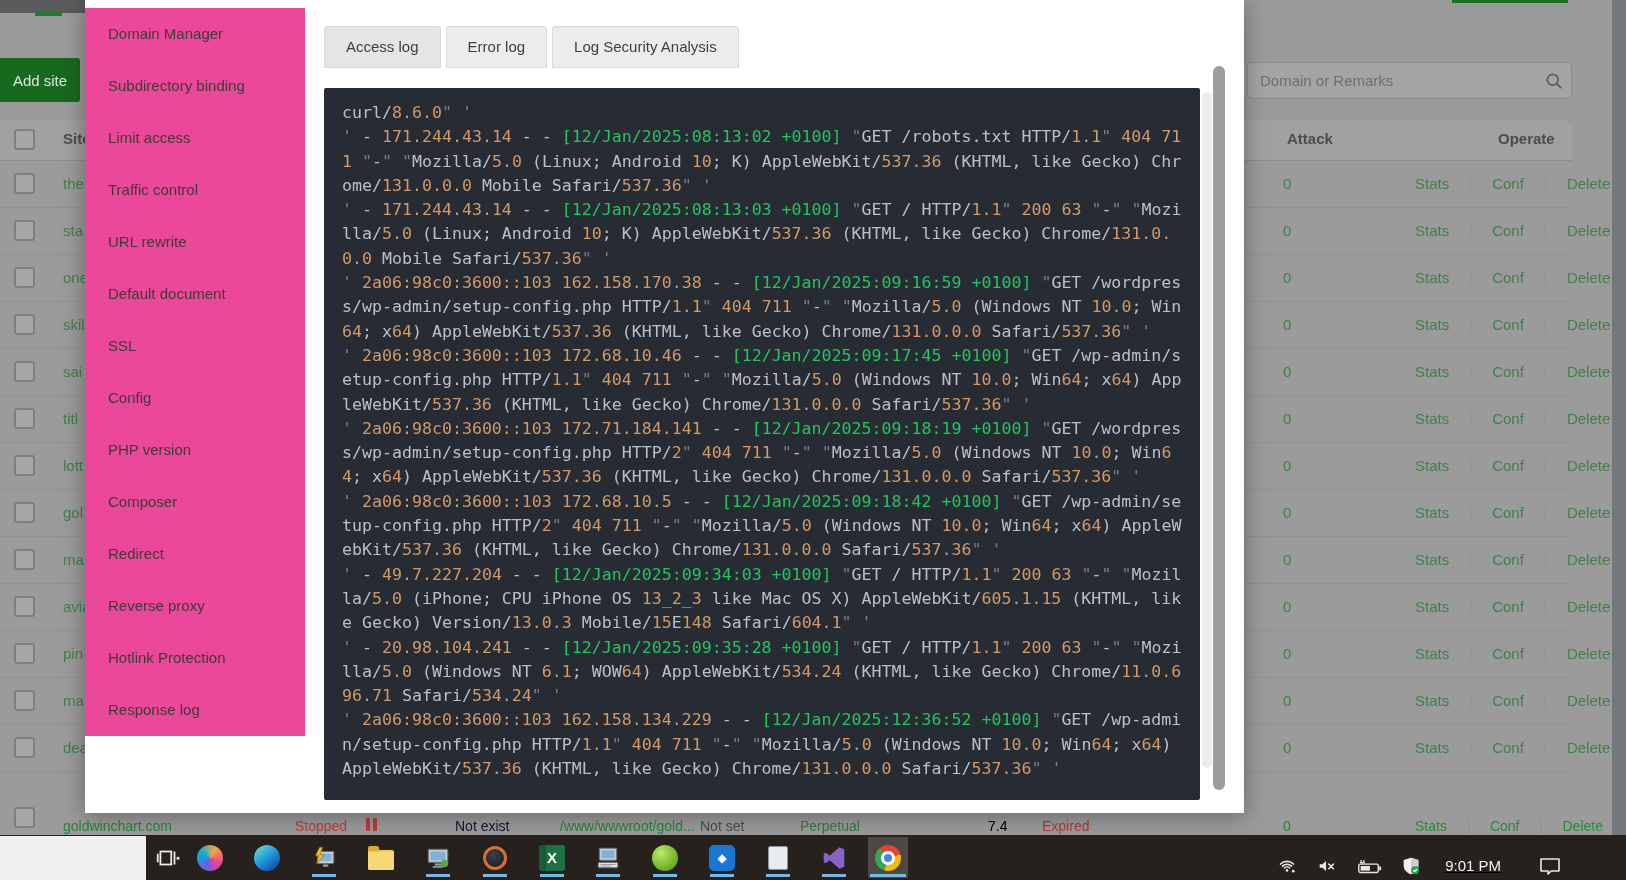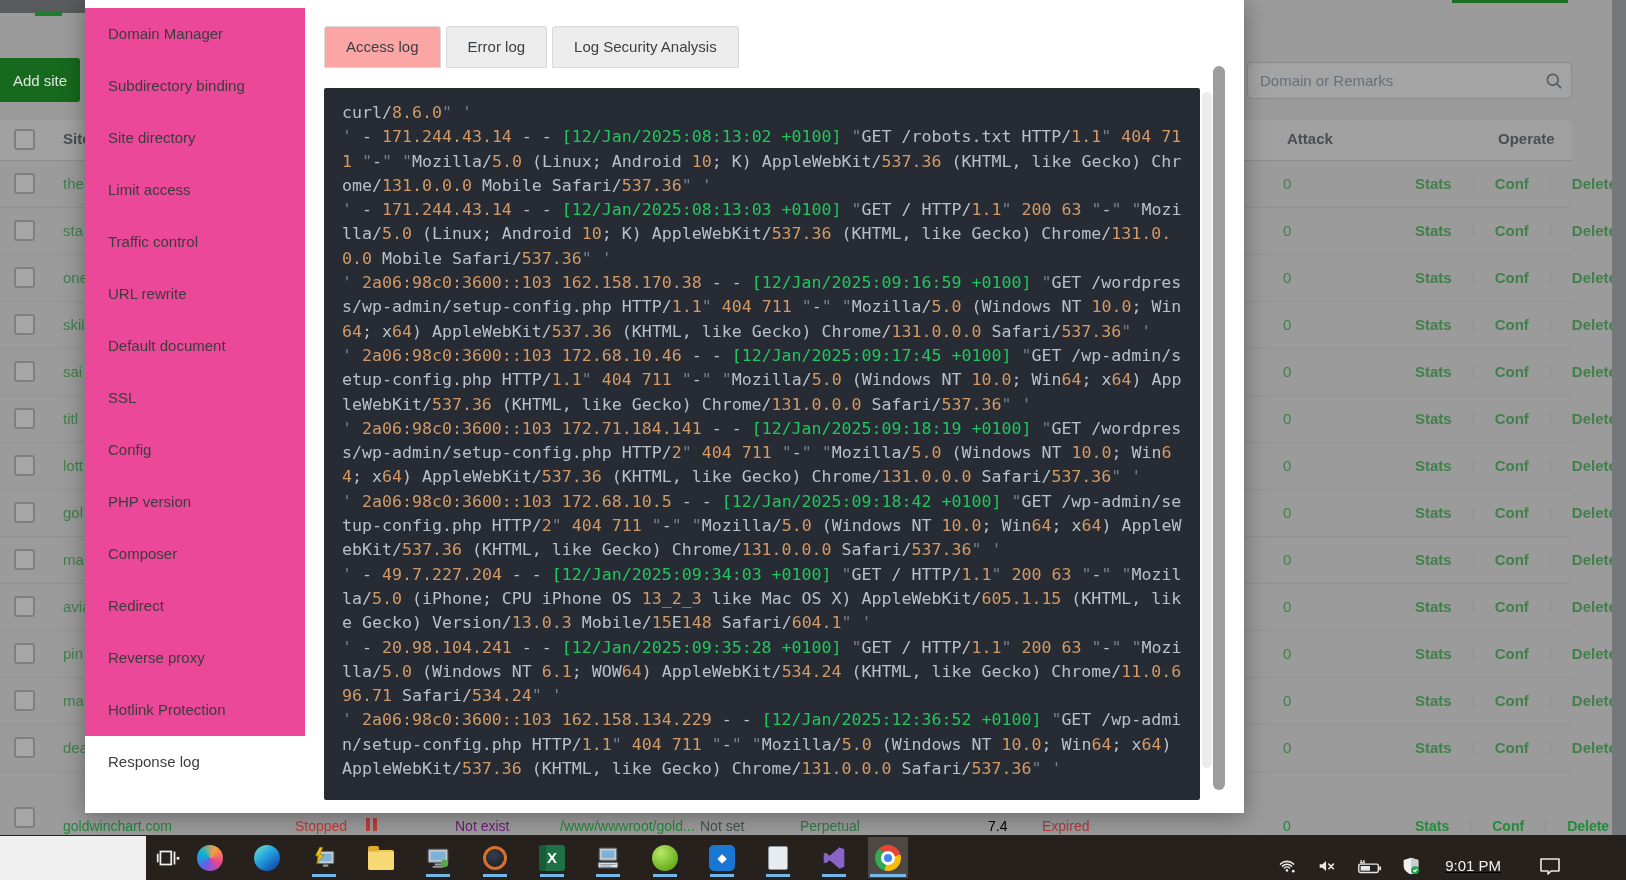--- a/index.html
+++ b/index.html
@@ -17,50 +17,50 @@
   .search-ic{width:34px;display:flex;justify-content:center;}
   .thead{position:absolute;left:0;top:120px;width:1572px;height:41px;background:#a1a1a1;border-bottom:1px solid #8d8d8d;border-radius:0 8px 0 0;font-weight:bold;color:#484e54;font-size:15px;}
   .thead span{position:absolute;top:10px;}
   .h-site{left:63px;}
   .h-attack{left:1287px;}
   .h-operate{left:1498px;}
   .cb{position:absolute;left:14px;top:50%;margin-top:-11px;width:21px;height:21px;border:2px solid #7f7f7f;border-radius:3px;background:#a6a6a6;}
   .row{position:absolute;left:0;width:1572px;height:47px;border-bottom:1px solid #929292;font-size:15px;}
   .row .site-partial{position:absolute;left:63px;top:14px;color:#41804a;}
   .row .attack-val,.bottom-row .c-attack{position:absolute;left:1283px;top:14px;color:#41804a;}
-  .ops{position:absolute;left:1415px;top:14px;display:flex;align-items:center;gap:21px;color:#41804a;font-weight:bold;}
+  .ops{position:absolute;left:1415px;top:14px;display:flex;align-items:center;gap:21px;color:#41804a;}
   .ops a{color:inherit;text-decoration:none;cursor:pointer;}
   .ops .sep{width:1px;height:14px;background:#8f8f8f;display:inline-block;}
   
   .bottom-row{position:absolute;left:0;top:806px;width:1572px;height:40px;font-size:14px;z-index:4;}
   .bottom-row span{position:absolute;top:12px;}
   .c-site{left:63px;color:#22863b;}
   .c-status{left:295px;color:#bf3a3a;}
   .pause-ic{position:absolute;left:366px;top:14px;width:12px;height:13px;}
   .pause-ic i{position:absolute;top:0;width:4px;height:13px;background:#bf3a3a;}
   .pause-ic i:last-child{left:7px;}
-  .c-backup{left:455px;color:#701a75;}
+  .c-backup{left:455px;color:#0f172a;}
   .c-path{left:560px;color:#22863b;}
   .c-remark{left:700px;color:#44524a;}
   .c-expire{left:800px;color:#35764a;}
   .c-db{left:858px;color:#43484c;margin-top:36px;}
   .c-php{left:988px;color:#000000;}
   .c-ssl{left:1042px;color:#b23838;}
   .bottom-row .c-attack{top:12px;color:#22863b;}
   .bottom-row .ops{top:12px;color:#238b3c;}
   .page-scrollbar{position:absolute;left:1612px;top:0;width:14px;height:835px;background:#75787b;z-index:3;}
 
   
   .modal{position:absolute;left:85px;top:0;width:1159px;height:813px;background:#fff;box-shadow:0 3px 22px rgba(0,0,0,.35);z-index:10;}
   .m-sidebar{position:absolute;left:0;top:8px;width:220px;bottom:0;background:#ec4899;}
   .side-fill{position:absolute;left:0;right:0;top:728px;bottom:0;background:#fff;}
   .side-item{position:relative;height:52px;line-height:52px;padding-left:23px;font-size:15px;color:#3c3c3c;cursor:pointer;z-index:1;}
   .tabs{position:absolute;left:239px;top:26px;display:flex;gap:5px;}
   .tab{height:42px;line-height:40px;padding:0 21px;font-size:15px;font-family:inherit;color:#3a3f44;background:#ececec;border:1px solid #d9d9d9;border-radius:3px 3px 0 0;cursor:pointer;}
-  .tab.active{background:#fca5a5;}
+  .tab.active{background:#e5e5e5;}
   .log{position:absolute;left:239px;top:88px;width:876px;height:712px;background:#272b34;border-radius:2px;padding:13px 18px;overflow:hidden;
        font-family:"DejaVu Sans Mono",monospace;font-size:16.6px;line-height:24.3px;color:#b9c0ca;
        white-space:pre-wrap;word-break:break-all;}
   .lg-n{color:#d19a66;}
   .lg-d{color:#22c55e;}
   .lg-q{color:#767f8b;}
   .log-sb{position:absolute;left:1117px;top:92px;width:10px;height:676px;background:#ececec;border-radius:5px;}
   .modal-sb{position:absolute;left:1128px;top:66px;width:12px;height:724px;background:#9d9d9d;border-radius:6px;}
 
   
@@ -301,21 +301,20 @@
 
   <div class="page-scrollbar"></div>
 </div>
 
 <div class="modal">
   <div class="m-sidebar">
     <div class="side-fill"></div>
     <div id="side-items">
         <div class="side-item">Domain Manager</div>
         <div class="side-item">Subdirectory binding</div>
-        <div class="side-item">Site directory</div>
         <div class="side-item">Limit access</div>
         <div class="side-item">Traffic control</div>
         <div class="side-item">URL rewrite</div>
         <div class="side-item">Default document</div>
         <div class="side-item">SSL</div>
         <div class="side-item">Config</div>
         <div class="side-item">PHP version</div>
         <div class="side-item">Composer</div>
         <div class="side-item">Redirect</div>
         <div class="side-item">Reverse proxy</div>

